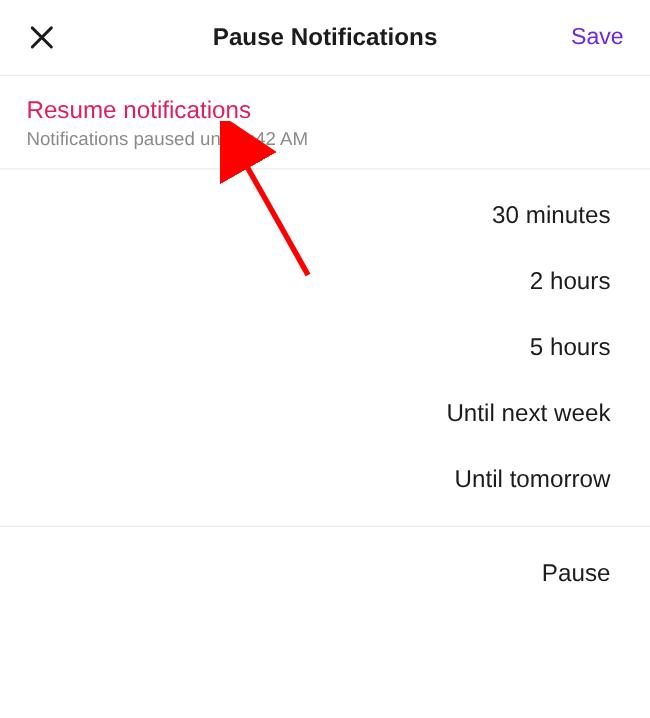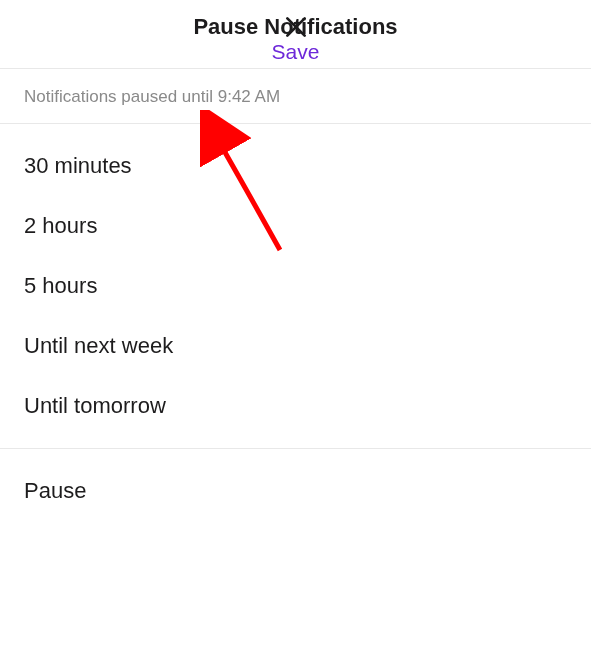--- a/index.html
+++ b/index.html
@@ -13,21 +13,20 @@
       width: 591px;
       height: 653px;
       position: relative;
     }
     .header {
       display: flex;
       align-items: center;
       justify-content: space-between;
       padding: 14px 24px;
       height: 68px;
-      flex-direction: column;
     }
     .close-btn {
       width: 28px;
       height: 28px;
       display: flex;
       align-items: center;
       justify-content: center;
       cursor: pointer;
     }
     .close-btn svg {
@@ -59,21 +58,22 @@
       font-size: 22px;
       color: #e01e5a;
       cursor: pointer;
       margin-bottom: 4px;
     }
     .resume-subtitle {
       font-size: 17px;
       color: #8a8a8a;
     }
     .options-list {
-      padding: 12px 0;
+      padding: 12px 12px;
+      text-align: right;
     }
     .option-item {
       padding: 17px 24px;
       font-size: 22px;
       color: #1d1c1d;
       cursor: pointer;
     }
     .arrow-annotation {
       position: absolute;
       top: 110px;
@@ -92,20 +92,21 @@
       <line x1="20" y1="4" x2="4" y2="20"></line>
     </svg>
   </div>
   <div class="header-title">Pause Notifications</div>
   <div class="save-btn">Save</div>
 </div>
 
 <div class="divider"></div>
 
 <div class="resume-section">
+  <div class="resume-link">Resume notifications</div>
   <div class="resume-subtitle">Notifications paused until 9:42 AM</div>
 </div>
 
 <div class="divider"></div>
 
 <div class="options-list">
   <div class="option-item">30 minutes</div>
   <div class="option-item">2 hours</div>
   <div class="option-item">5 hours</div>
   <div class="option-item">Until next week</div>

